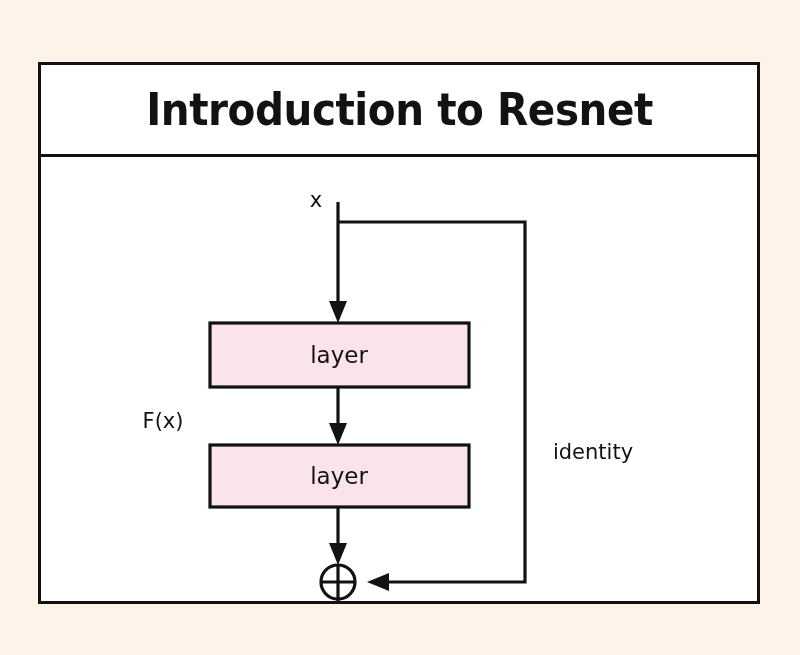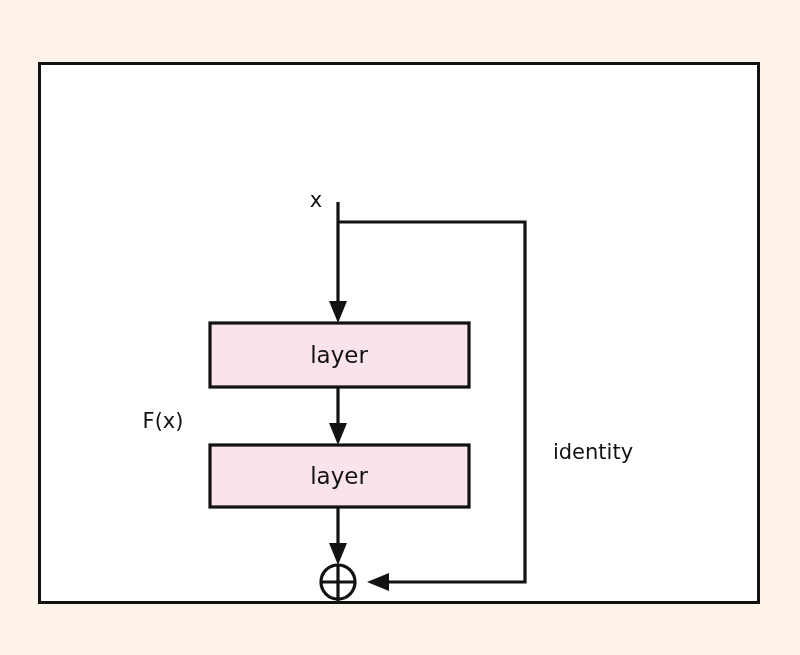--- a/index.html
+++ b/index.html
@@ -106,20 +106,23 @@
 
   .arrow-head {
     fill: #121212;
   }
 </style>
 </head>
 <body style="background: rgb(253, 243, 232);">
 
 <div id="slide-frame">
 
+  <div id="title-bar">
+    <div id="slide-title">Introduction to Resnet</div>
+  </div>
 
   <div id="diagram-body">
     <svg id="diagram-svg" viewBox="0 0 716 447" xmlns="http://www.w3.org/2000/svg">
 
       <text class="diagram-label" x="275" y="50" text-anchor="middle">x</text>
 
       <line class="flow-line" x1="297" y1="45" x2="297" y2="152"></line>
       <polygon class="arrow-head" points="297,166 288,144 306,144"></polygon>
 
       <polyline class="flow-line" points="297,65 484,65 484,425 340,425"></polyline>

